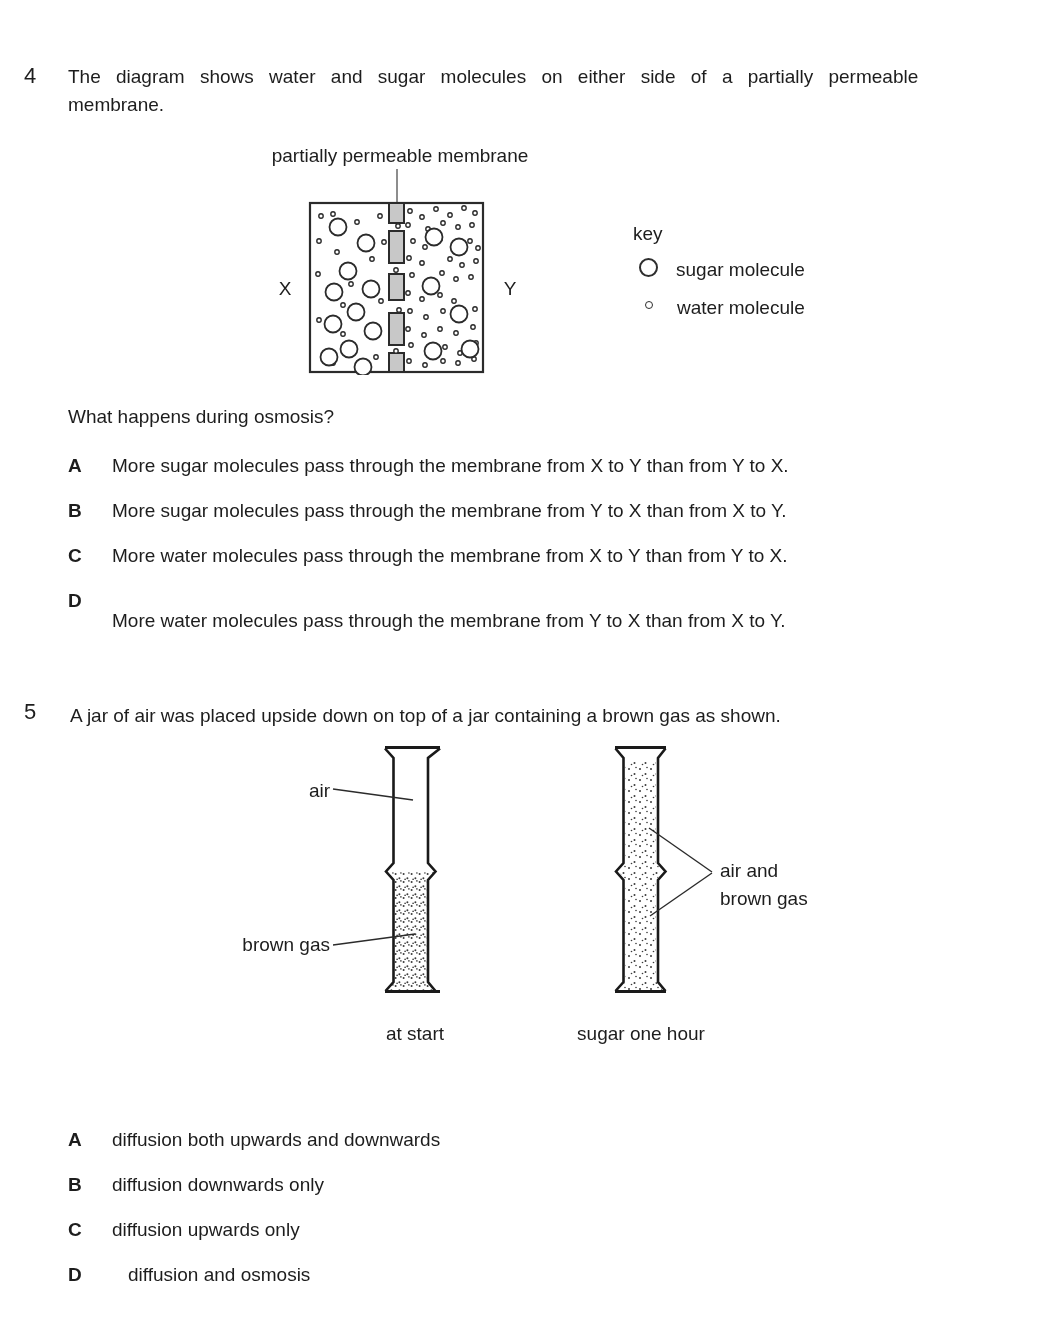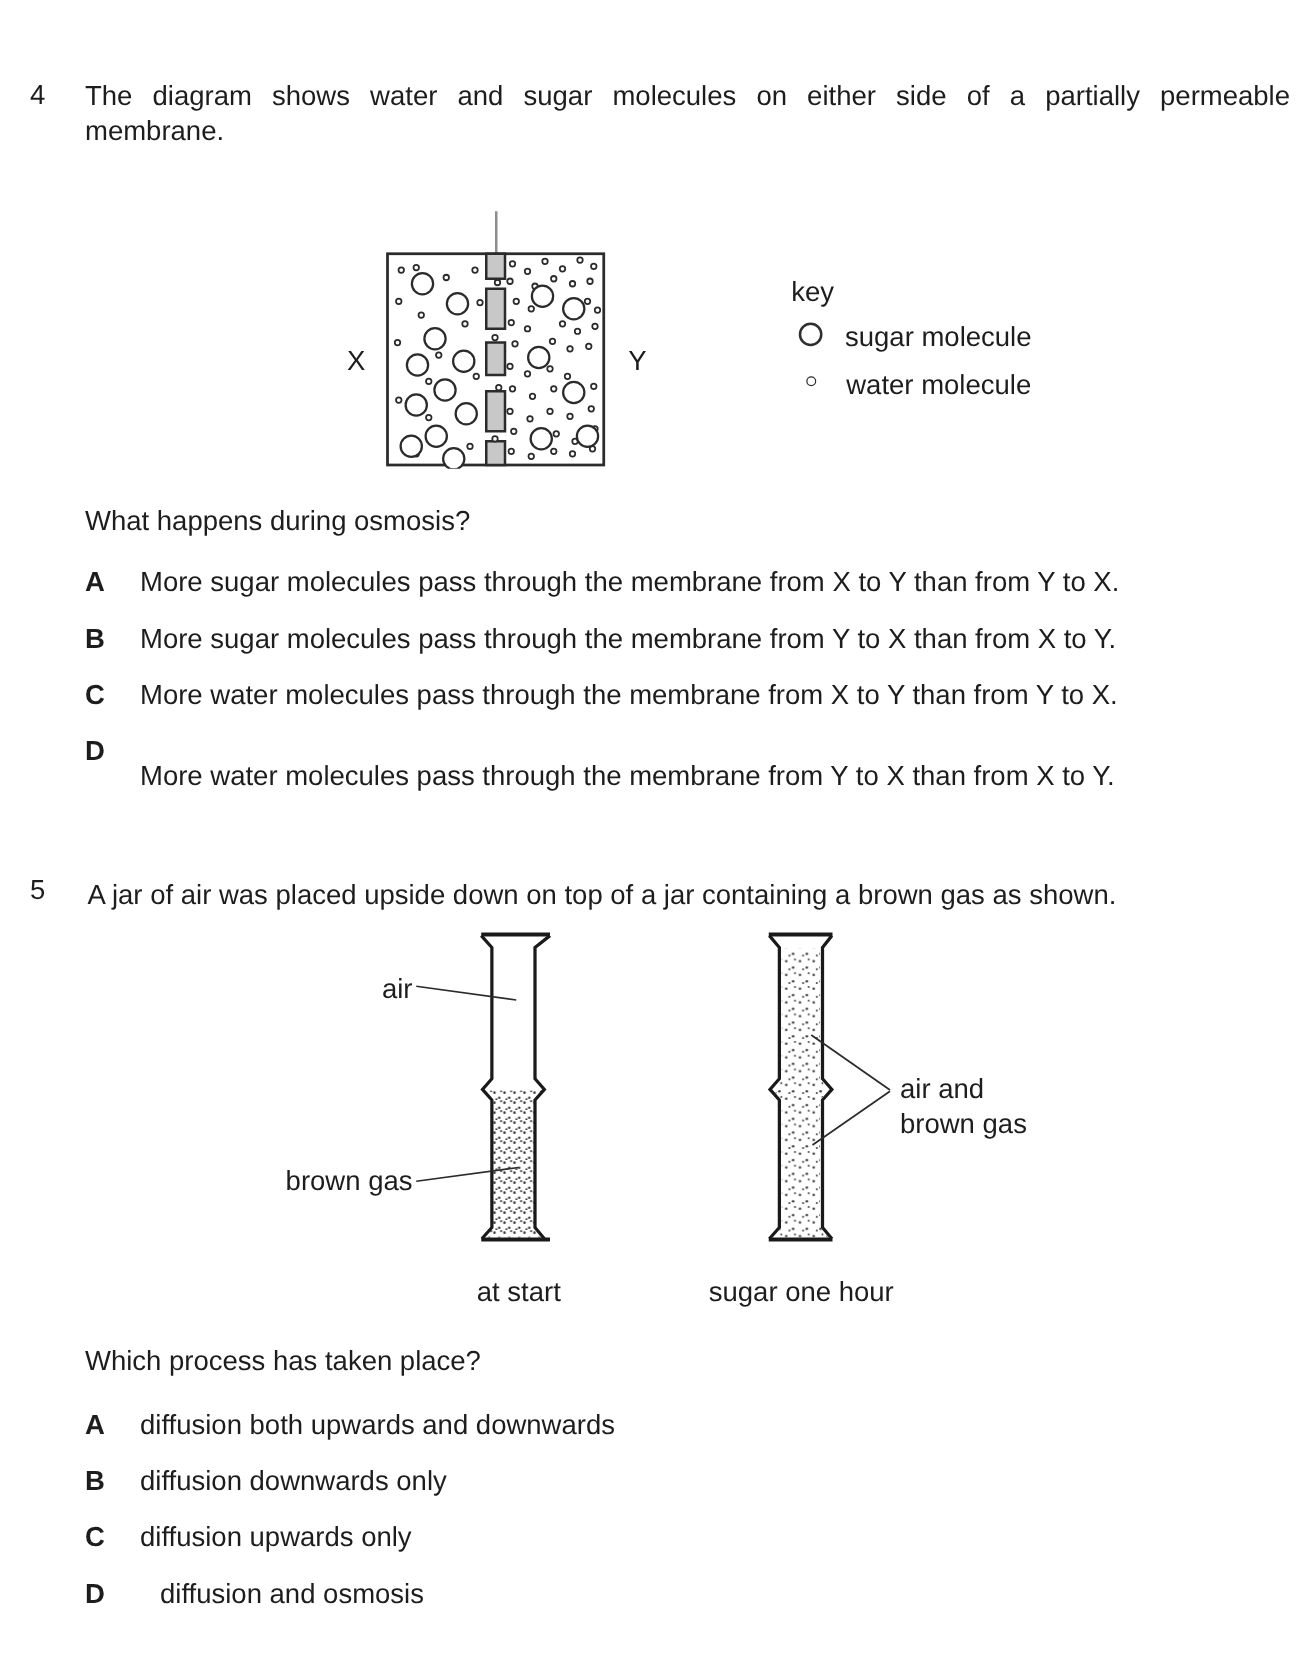--- a/index.html
+++ b/index.html
@@ -2,21 +2,21 @@
 <html><head>
 <meta charset="utf-8">
 <style>
   html,body { margin:0; padding:0; background:#ffffff; }
   .page {
     position:relative; width:1044px; height:1327px;
     background:#ffffff; overflow:hidden;
     font-family:"Liberation Sans", sans-serif;
     color:#1d1d1d;
   }
-  .t { position:absolute; font-size:22px; line-height:27px; white-space:nowrap; }
+  .t { position:absolute; font-size:19px; line-height:27px; white-space:nowrap; }
   .justified { word-spacing:10px; }
   .bold { font-weight:700; }
   .center { text-align:center; }
   .right { text-align:right; }
   .qnum { position:absolute; font-size:22px; }
   .leader-v { position:absolute; background:#8d8d8d; }
   .keycircle-big {
     position:absolute; width:19px; height:19px; border:2px solid #2e2e2e;
     border-radius:50%; background:#fff; box-sizing:border-box;
   }
@@ -28,20 +28,21 @@
 </style>
 </head>
 <body>
 
 <div class="page">
 
   <div class="qnum" style="left:24px; top:63px;">4</div>
   <div class="t justified" style="left:68px; top:63px;">The diagram shows water and sugar molecules on either side of a partially permeable</div>
   <div class="t" style="left:68px; top:91px;">membrane.</div>
 
+  <div class="t center" style="left:230px; top:142px; width:340px;">partially permeable membrane</div>
   <div class="leader-v" style="left:396px; top:169px; width:2px; height:35px;"></div>
 
   <svg id="membrane-svg" style="left:308px; top:201px;" width="178" height="174">
     <rect x="2" y="2" width="173" height="169" fill="#ffffff" stroke="#2b2b2b" stroke-width="2.2"></rect>
     <g id="membrane-blocks">
         <rect x="81" y="2" width="15" height="20" fill="#c8c8c8" stroke="#2b2b2b" stroke-width="2"></rect>
         <rect x="81" y="30" width="15" height="32" fill="#c8c8c8" stroke="#2b2b2b" stroke-width="2"></rect>
         <rect x="81" y="73" width="15" height="26" fill="#c8c8c8" stroke="#2b2b2b" stroke-width="2"></rect>
         <rect x="81" y="112" width="15" height="32" fill="#c8c8c8" stroke="#2b2b2b" stroke-width="2"></rect>
         <rect x="81" y="152" width="15" height="19" fill="#c8c8c8" stroke="#2b2b2b" stroke-width="2"></rect>
@@ -204,21 +205,20 @@
     <line x1="382" y1="129" x2="320" y2="172" stroke="#2b2b2b" stroke-width="1.4"></line>
   </svg>
 
   <div class="t right" style="left:270px; top:777px; width:60px;">air</div>
   <div class="t right" style="left:210px; top:931px; width:120px;">brown gas</div>
   <div class="t" style="left:720px; top:857px;">air and</div>
   <div class="t" style="left:720px; top:885px;">brown gas</div>
   <div class="t center" style="left:340px; top:1020px; width:150px;">at start</div>
   <div class="t center" style="left:566px; top:1020px; width:150px;">sugar one hour</div>
 
-  <div class="t" style="left:68px; top:1075px;">Which process has taken place?</div>
 
   <div>
     <div class="t bold" style="left:68px; top:1126px;">A</div>
     <div class="t" style="left:112px; top:1126px;">diffusion both upwards and downwards</div>
   </div>
   <div>
     <div class="t bold" style="left:68px; top:1171px;">B</div>
     <div class="t" style="left:112px; top:1171px;">diffusion downwards only</div>
   </div>
   <div>

